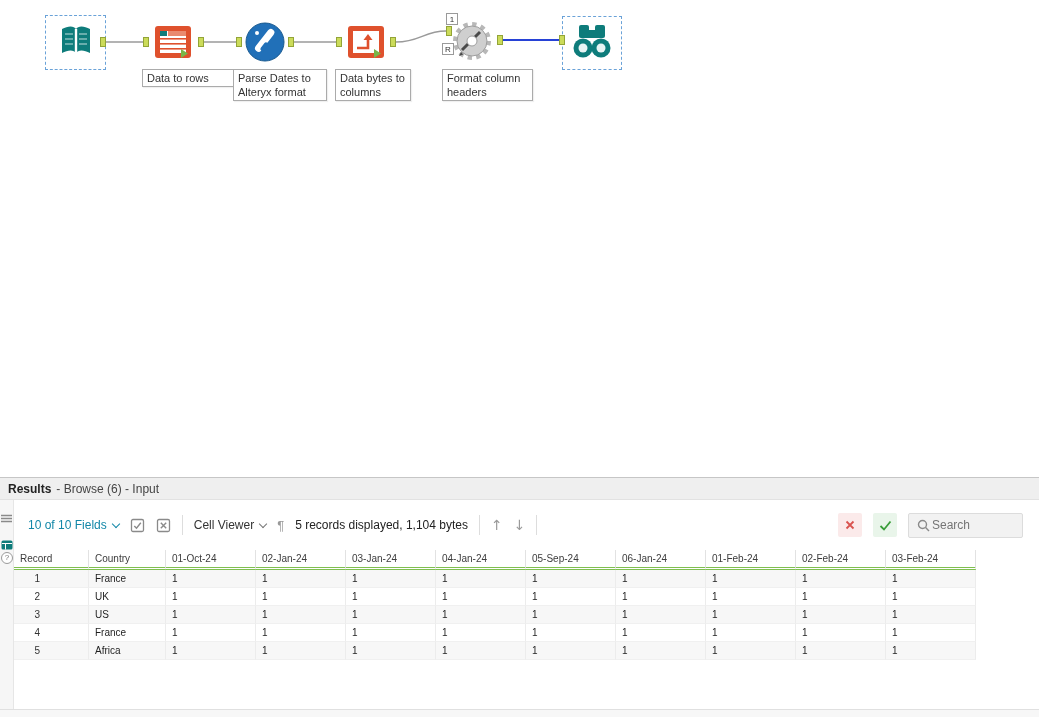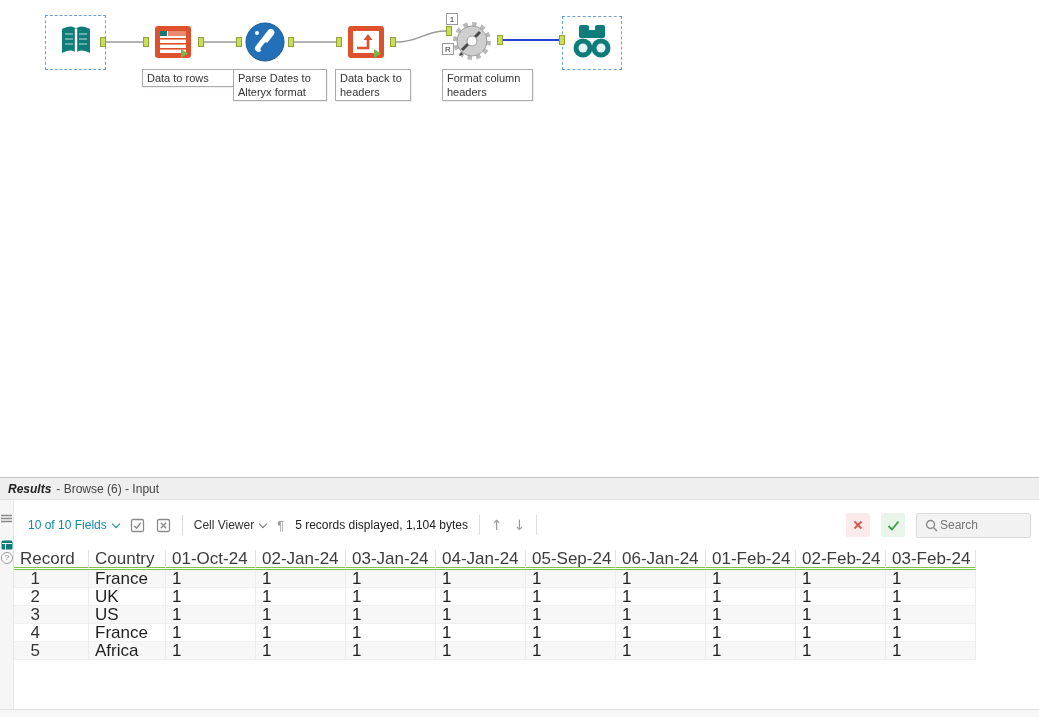--- a/index.html
+++ b/index.html
@@ -21,45 +21,45 @@
     font-size:8px; line-height:11px; text-align:center; color:#333;
   }
   .annotation {
     position:absolute; background:#fff; border:1px solid #ababab; font-size:11px; color:#333;
     padding:1px 4px; line-height:14px; box-shadow:1px 1px 1px rgba(0,0,0,0.06);
   }
 
   
   .results-panel { position:absolute; top:477px; left:0; width:1039px; height:240px; border-top:1px solid #c6c6c6; background:#fff; }
   .results-header { height:22px; background:#efefef; border-bottom:1px solid #e2e2e2; display:flex; align-items:center; padding-left:8px; font-size:12px; color:#444; }
-  .results-header .title { font-weight:bold; color:#222; margin-right:5px;font-style:italic; }
+  .results-header .title { font-weight:bold; color:#222; margin-right:5px; }
   .results-body { position:relative; height:210px; display:flex; }
   .left-strip { width:14px; background:#f6f6f6; border-right:1px solid #e6e6e6; position:relative; flex:0 0 14px; }
   .strip-icon { position:absolute; left:1px; }
   .help-icon { position:absolute; left:1px; top:52px; width:12px; height:12px; border:1px solid #9a9a9a; border-radius:50%; font-size:8px; line-height:10px; text-align:center; color:#777; background:#fff; }
   .results-main { flex:1; position:relative; overflow:hidden; }
 
-  .toolbar { height:50px; display:flex; align-items:center; padding-left:14px; padding-right:8px; font-size:12px; color:#333; gap:11px; }
+  .toolbar { height:50px; display:flex; align-items:center; padding-left:14px; padding-right:16px; font-size:12px; color:#333; gap:11px; }
   .tb-sep { width:1px; height:20px; background:#ddd; flex:0 0 1px; }
   .dd { display:flex; align-items:center; cursor:pointer; white-space:nowrap; }
   .fields-dd { color:#1287a8; }
   .chev { width:6px; height:6px; border-right:1.4px solid currentColor; border-bottom:1.4px solid currentColor; transform:rotate(45deg); display:inline-block; margin-left:6px; margin-bottom:3px; }
   .tb-icon { display:flex; align-items:center; justify-content:center; cursor:pointer; }
   .pilcrow { color:#999; font-size:13px; }
   .arrow-btn { color:#9a9a9a; font-size:14px; font-family:"DejaVu Sans",sans-serif; }
   .records-info { color:#222; white-space:nowrap; }
   .spacer { flex:1; }
   .tb-btn { width:24px; height:24px; display:flex; align-items:center; justify-content:center; border-radius:2px; cursor:pointer; }
   .x-btn { background:#fbeaea; }
   .check-btn { background:#e9f5ea; }
   .search-box { display:flex; align-items:center; gap:0; background:#f2f2f2; border:1px solid #dcdcdc; height:25px; padding:0 8px; width:115px; flex:0 0 115px; border-radius:2px; }
   .search-input { border:none; background:transparent; outline:none; font-size:12px; color:#555; width:72px; font-family:inherit; }
 
   
-  #results-table { border-collapse:separate; border-spacing:0; table-layout:fixed; width:962px; font-size:17px; }
+  #results-table { border-collapse:separate; border-spacing:0; table-layout:fixed; width:962px; font-size:10px; }
   #results-table th {
     font-weight:normal; text-align:left; color:#3c3c3c; background:#fff;
     border-right:1px solid #e2e2e2; border-bottom:3px double #7fbf4f;
     padding:0 6px; height:18px; line-height:17px; white-space:nowrap; overflow:hidden;
   }
   #results-table td {
     border-right:1px solid #ececec; border-bottom:1px solid #f0f0f0;
     padding:0 6px; height:18px; line-height:17px; color:#1f1f1f; white-space:nowrap; overflow:hidden;
   }
   #results-table tbody tr:nth-child(odd) td { background:#f7f7f7; }
@@ -153,21 +153,21 @@
       <circle cx="13" cy="26" r="9.5" fill="#0e7c7b"></circle>
       <circle cx="31" cy="26" r="9.5" fill="#0e7c7b"></circle>
       <circle cx="13" cy="26" r="4.5" fill="#e8f4f4"></circle>
       <circle cx="31" cy="26" r="4.5" fill="#e8f4f4"></circle>
     </svg>
   </div>
   <span class="anchor" style="left:559px;top:35px"></span>
 
   <div class="annotation" style="left:142px;top:69px;width:96px">Data to rows</div>
   <div class="annotation" style="left:233px;top:69px;width:94px">Parse Dates to Alteryx format</div>
-  <div class="annotation" style="left:335px;top:69px;width:76px">Data back to headers</div>
+  <div class="annotation" style="left:335px;top:69px;width:76px">Data bytes to columns</div>
   <div class="annotation" style="left:442px;top:69px;width:91px">Format column headers</div>
 </div>
 
 <div class="results-panel">
 
   <div class="results-header">
     <span class="title">Results</span>
     <span>-  Browse (6) - Input</span>
   </div>
 

